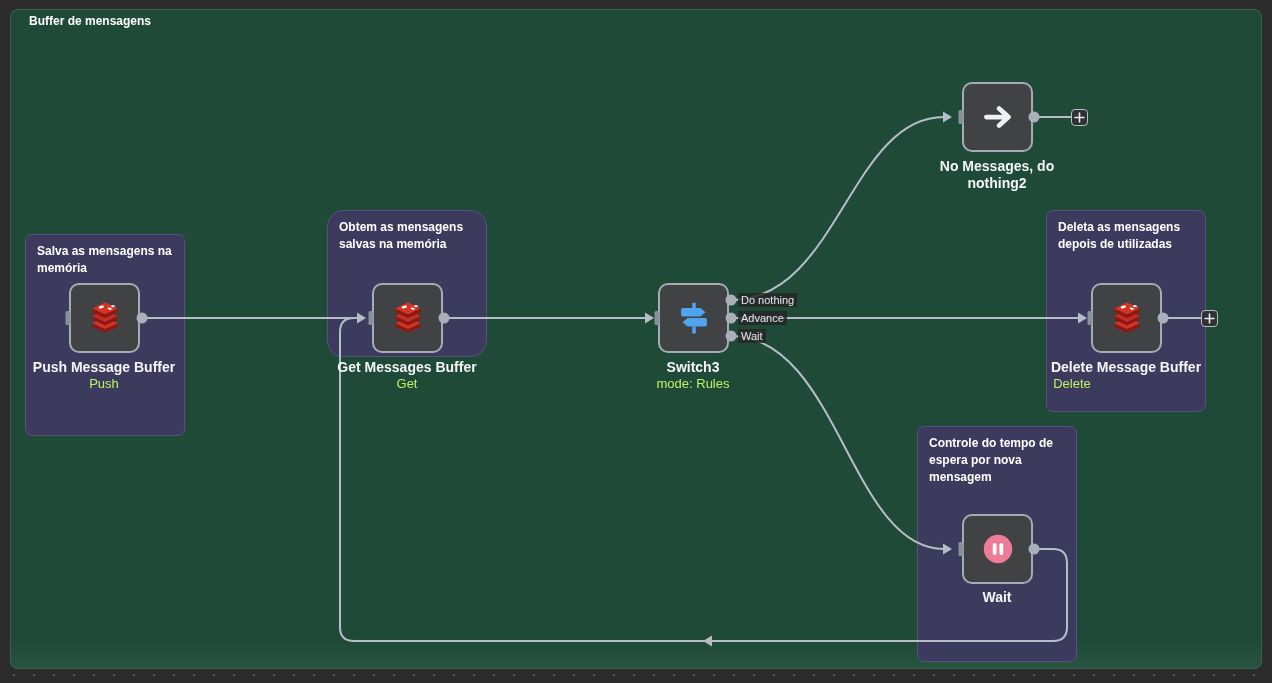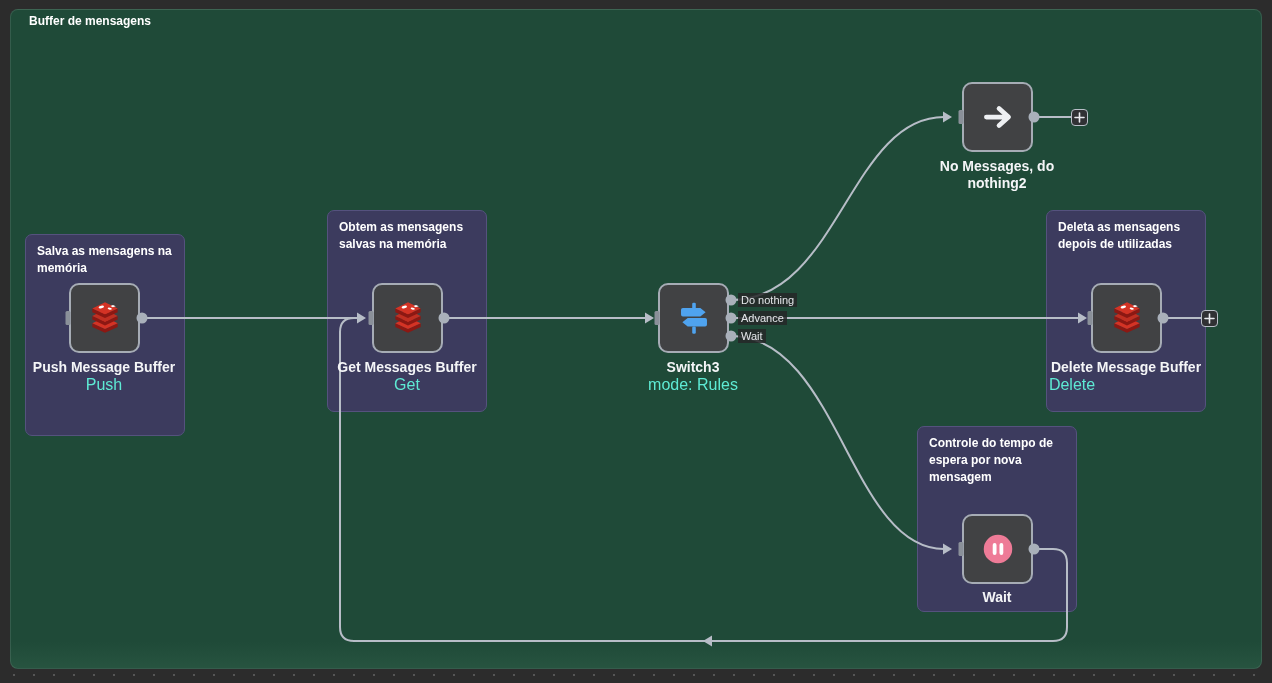--- a/index.html
+++ b/index.html
@@ -40,21 +40,21 @@
     z-index:4;
   }
   .node-title{
     position:absolute;transform:translateX(-50%);
     color:#f4f5f7;font-size:14px;font-weight:700;text-align:center;
     white-space:nowrap;z-index:4;
   }
   .node-title.wrap{white-space:normal;width:150px;line-height:1.2;}
   .node-sub{
     position:absolute;transform:translateX(-50%);
-    color:#5eead4;font-size:16px;font-weight:400;text-align:center;white-space:nowrap;z-index:4;
+    color:#bef264;font-size:13px;font-weight:400;text-align:center;white-space:nowrap;z-index:4;
   }
   .out-dot{
     position:absolute;width:11px;height:11px;border-radius:50%;
     background:#a9b0ba;transform:translate(-50%,-50%);z-index:5;
   }
   .in-rect{
     position:absolute;width:5px;height:14px;border-radius:1.5px;
     background:#8a9099;transform:translate(-50%,-50%);z-index:5;
   }
   .port-label{
@@ -73,27 +73,27 @@
 <body>
 
 <div id="canvas">
 
   <div class="sticky-green"></div>
   <div class="sticky-title">Buffer de mensagens</div>
 
   <div class="sticky-purple" style="left:25px;top:210px;height:202px;margin-top:24px;">
     <span>Salva as mensagens na memória</span>
   </div>
-  <div class="sticky-purple" style="left:327px;top:210px;height:202px;">
+  <div class="sticky-purple" style="left:327px;top:210px;height:147px;border-radius:16px;">
     <span>Obtem as mensagens salvas na memória</span>
   </div>
   <div class="sticky-purple" style="left:1046px;top:210px;height:202px;">
     <span>Deleta as mensagens depois de utilizadas</span>
   </div>
-  <div class="sticky-purple" style="left:917px;top:426px;height:186px;">
+  <div class="sticky-purple" style="left:917px;top:426px;height:236px;">
     <span>Controle do tempo de espera por nova mensagem</span>
   </div>
 
   <svg class="wires" width="1272" height="683" viewBox="0 0 1272 683">
     <g stroke="#b7bdc7" stroke-width="2" fill="none">
       <path d="M142,318 H358"></path>
       <path d="M444,318 H646"></path>
       <path d="M731,318 H1079"></path>
       <path d="M731,300 C838,300 850,117 944,117"></path>
       <path d="M731,336 C838,336 850,549 944,549"></path>

